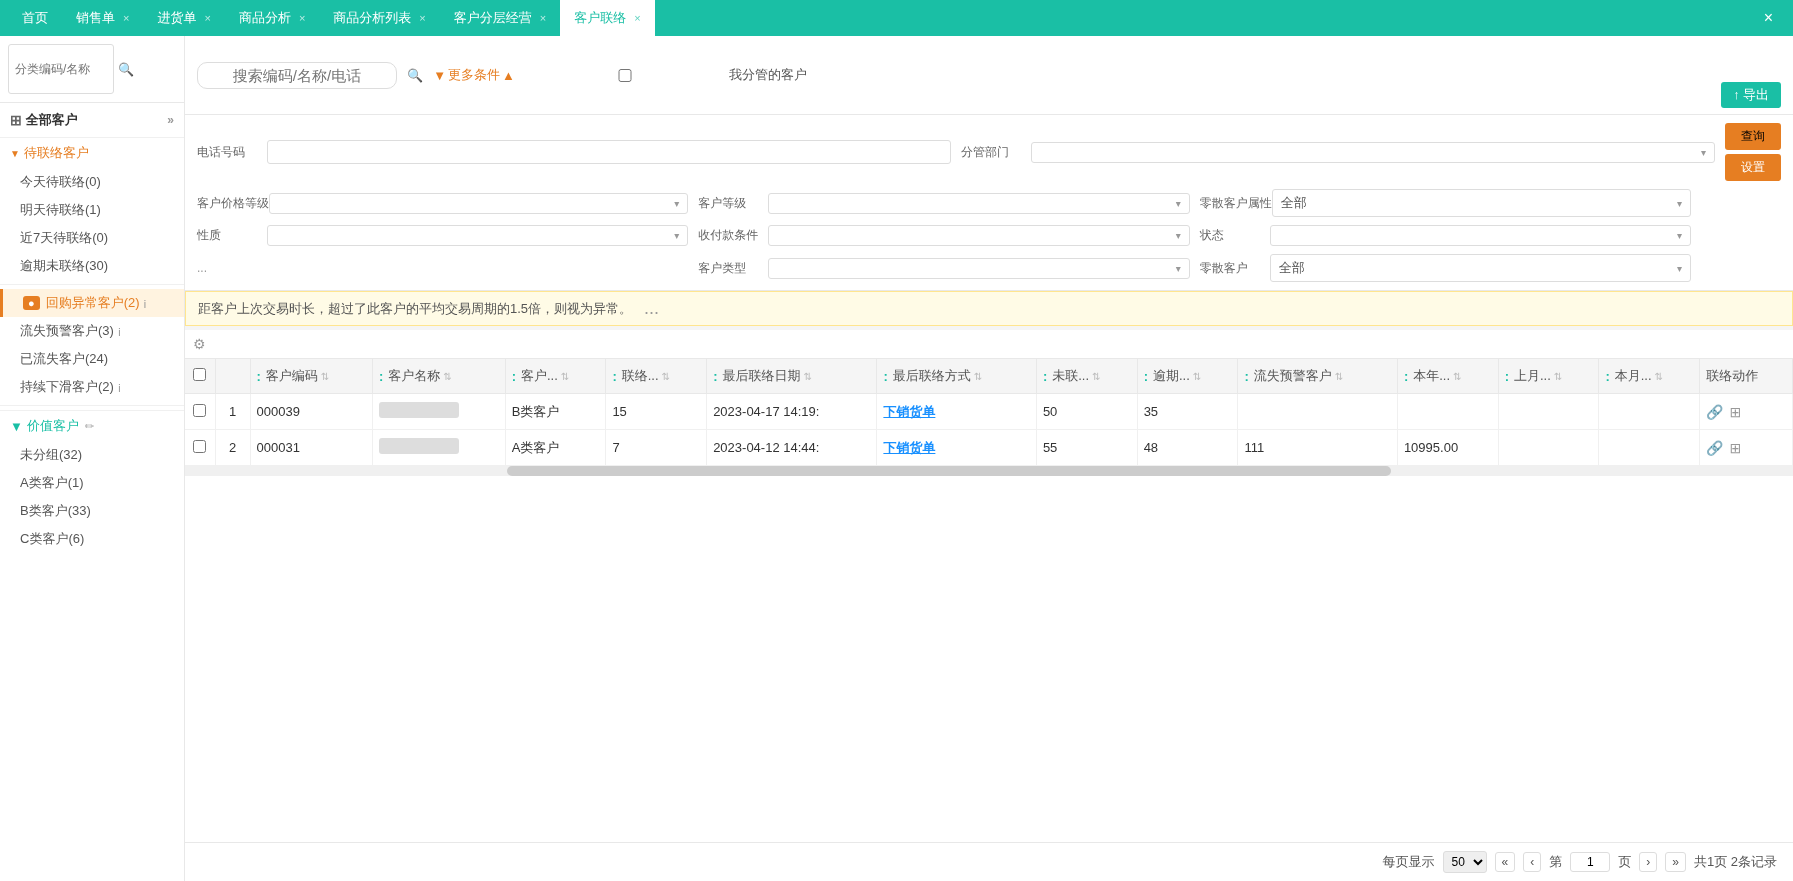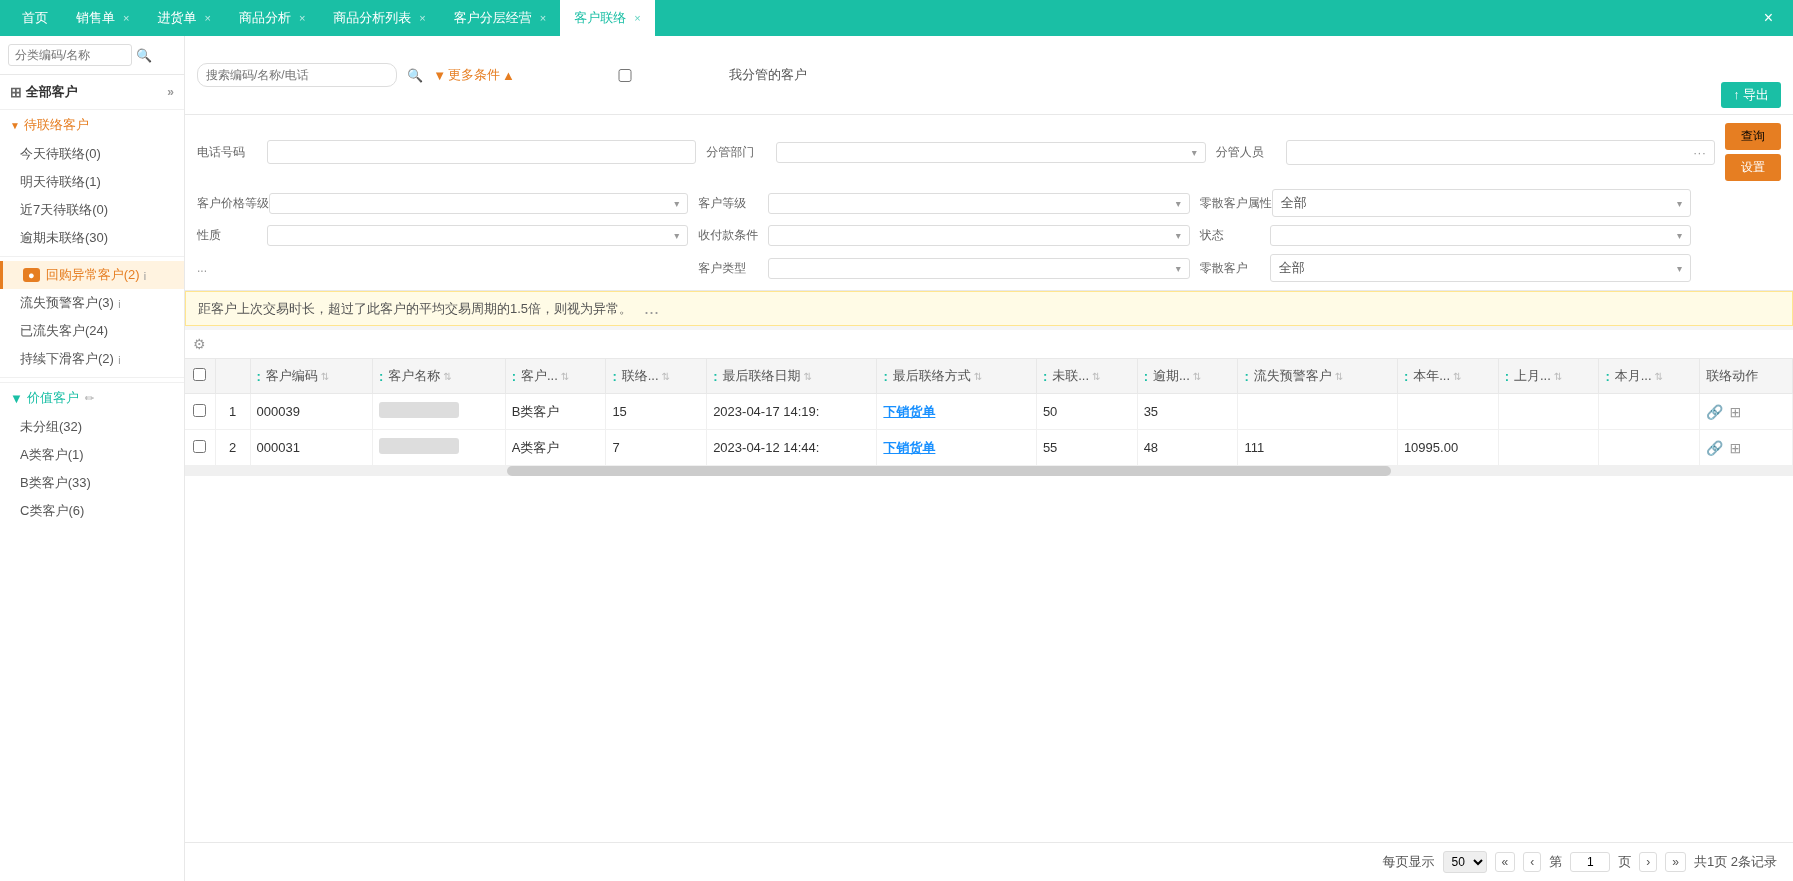--- a/index.html
+++ b/index.html
@@ -63,23 +63,23 @@
     .sidebar-search {
       padding: 8px;
       border-bottom: 1px solid #e8e8e8;
       display: flex;
       align-items: center;
       gap: 4px;
     }
     .sidebar-search input {
       border: 1px solid #ddd;
       border-radius: 3px;
-      padding: 3px 6px;
-      font-size: 12px;
-      width: 124px;
+      padding: 17px 6px;
+      font-size: 12px;
+      width: 106px;
       outline: none;
     }
     .search-icon-btn {
       color: #999;
       cursor: pointer;
     }
     .sidebar-header {
       padding: 8px 10px;
       display: flex;
       align-items: center;
@@ -485,21 +485,21 @@
       <span>B类客户(33)</span>
     </div>
     <div class="sidebar-item">
       <span>C类客户(6)</span>
     </div>
   </div>
 
   <div class="content-area">
 
     <div class="filter-bar">
-      <input type="text" style="border: 1px solid rgb(221, 221, 221); border-radius: 10px; padding: 4px 8px; font-size: 12px; width: 200px; outline: none;" placeholder="搜索编码/名称/电话">
+      <input type="text" style="border: 1px solid rgb(221, 221, 221); border-radius: 10px; padding: 4px 8px; font-size: 15px; width: 200px; outline: none; text-align: center;" placeholder="搜索编码/名称/电话">
       <span class="filter-search-btn">🔍</span>
       <span class="more-conditions">
         <span>▼</span>
         <span>更多条件</span>
         <span>▲</span>
       </span>
       <label class="my-customers">
         <input type="checkbox" style="">
         <span>我分管的客户</span>
       </label>
@@ -515,26 +515,20 @@
 
       <div class="filter-row">
         <div class="filter-field">
           <span class="filter-label">电话号码</span>
           <input class="filter-input" type="text" style="">
         </div>
         <div class="filter-field">
           <span class="filter-label">分管部门</span>
           <div class="filter-select">
             <span class="chevron">▾</span>
-          </div>
-        </div>
-        <div class="filter-field">
-          <span class="filter-label">分管人员</span>
-          <div class="filter-select" style="min-width:120px;">
-            <span style="color:#999;">···</span>
           </div>
         </div>
         <div class="filter-actions">
           <button class="btn-query">查询</button>
           <button class="btn-settings">设置</button>
         </div>
       </div>
 
       <div class="filter-row">
         <div class="filter-field">

